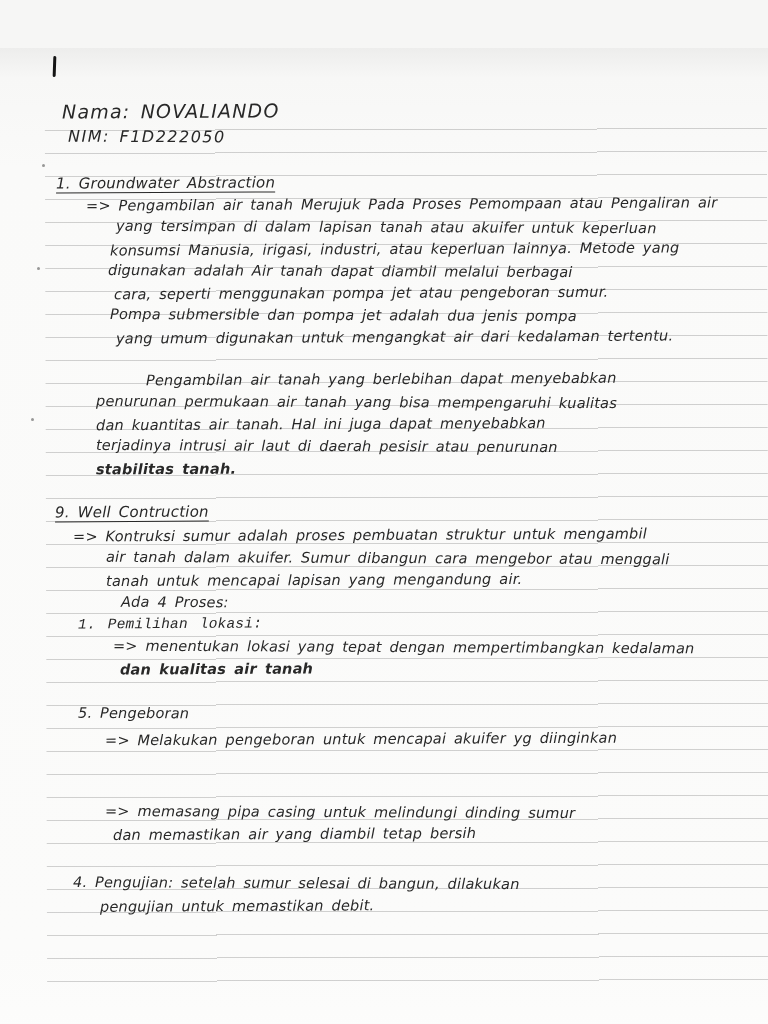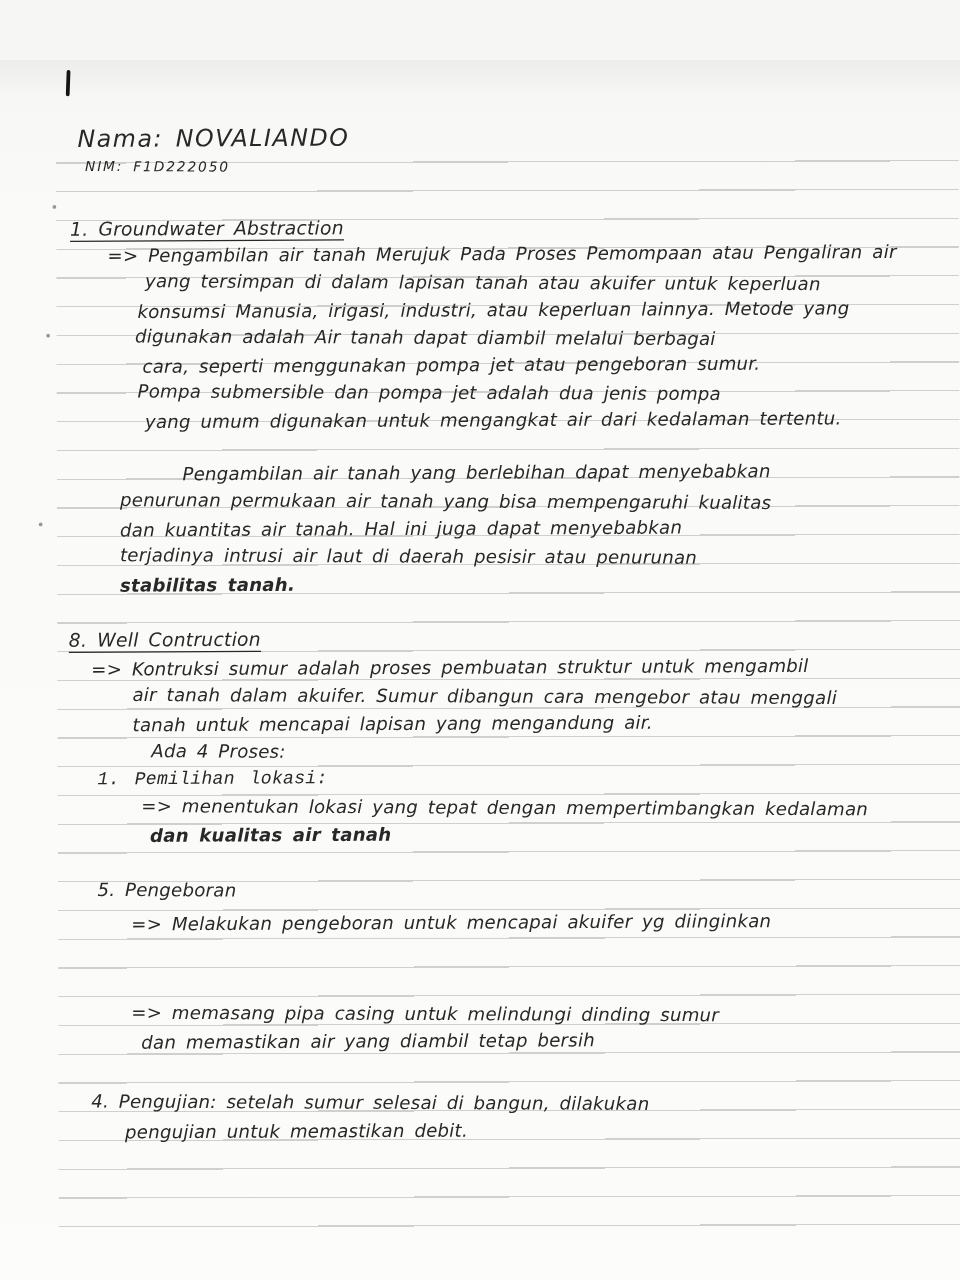--- a/index.html
+++ b/index.html
@@ -48,21 +48,21 @@
     font-family: "DejaVu Sans", sans-serif;
     font-style: italic;
     font-size: 14.5px;
     letter-spacing: 0.2px;
     word-spacing: 3px;
     white-space: nowrap;
     transform: rotate(-0.3deg);
   }
   .hw.alt { transform: rotate(0.25deg); }
   .hw.namerow { font-size: 19px; letter-spacing: 1.2px; font-weight: 500; }
-  .hw.nimrow  { font-size: 11px; letter-spacing: 1.5px; }
+  .hw.nimrow  { font-size: 16px; letter-spacing: 1.5px; }
   .hw.heading { text-decoration: underline; text-underline-offset: 4px; font-size: 15px; }
 
   
   .footer-bar {
     position: absolute;
     left: 470px; top: 997px;
     width: 298px; height: 47px;
     background: #f6f6f7;
     border-top-left-radius: 6px;
     display: flex; align-items: center;
@@ -111,21 +111,21 @@
   <div class="hw" style="top:237px; left:114px;">cara, seperti menggunakan pompa jet atau pengeboran sumur.</div>
   <div class="hw alt" style="top:259px; left:110px;">Pompa submersible dan pompa jet adalah dua jenis pompa</div>
   <div class="hw" style="top:281px; left:116px;">yang umum digunakan untuk mengangkat air dari kedalaman tertentu.</div>
 
   <div class="hw" style="top:323px; left:146px;">Pengambilan air tanah yang berlebihan dapat menyebabkan</div>
   <div class="hw alt" style="top:346px; left:96px;">penurunan permukaan air tanah yang bisa mempengaruhi kualitas</div>
   <div class="hw" style="top:368px; left:96px;">dan kuantitas air tanah. Hal ini juga dapat menyebabkan</div>
   <div class="hw alt" style="top:390px; left:96px;">terjadinya intrusi air laut di daerah pesisir atau penurunan</div>
   <div class="hw" style="top:413px; left:96px;font-weight:bold;">stabilitas tanah.</div>
 
-  <div class="hw heading" style="top:455px; left:55px;">8. Well Contruction</div>
+  <div class="hw heading" style="top:455px; left:55px;">9. Well Contruction</div>
   <div class="hw" style="top:479px; left:73px;">=&gt; Kontruksi sumur adalah proses pembuatan struktur untuk mengambil</div>
   <div class="hw alt" style="top:502px; left:106px;">air tanah dalam akuifer. Sumur dibangun cara mengebor atau menggali</div>
   <div class="hw" style="top:524px; left:106px;">tanah untuk mencapai lapisan yang mengandung air.</div>
   <div class="hw alt" style="top:546px; left:121px;">Ada 4 Proses:</div>
   <div class="hw" style="top:568px; left:78px;font-family:Liberation Mono, monospace;">1. Pemilihan lokasi:</div>
   <div class="hw alt" style="top:591px; left:113px;">=&gt; menentukan lokasi yang tepat dengan mempertimbangkan kedalaman</div>
   <div class="hw" style="top:613px; left:120px;font-weight:bold;">dan kualitas air tanah</div>
 
   <div class="hw alt" style="top:657px; left:78px;">5. Pengeboran</div>
   <div class="hw" style="top:683px; left:105px;">=&gt; Melakukan pengeboran untuk mencapai akuifer yg diinginkan</div>

